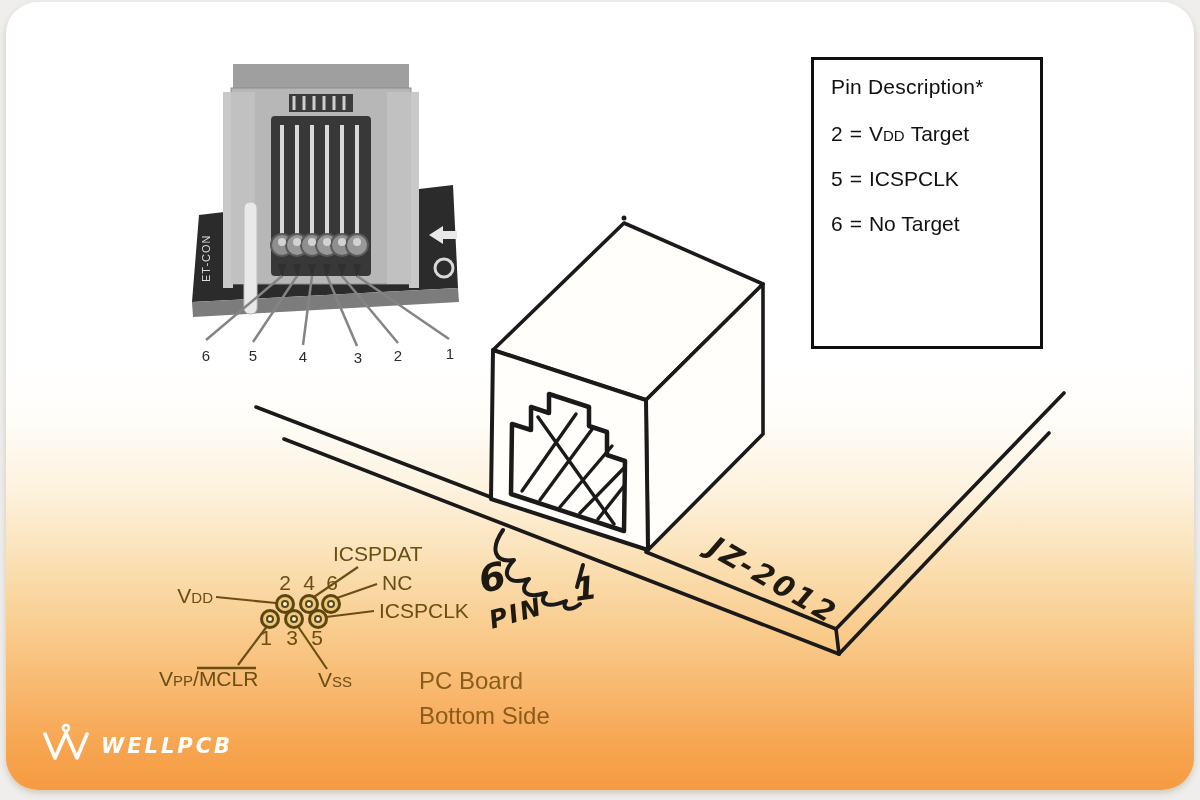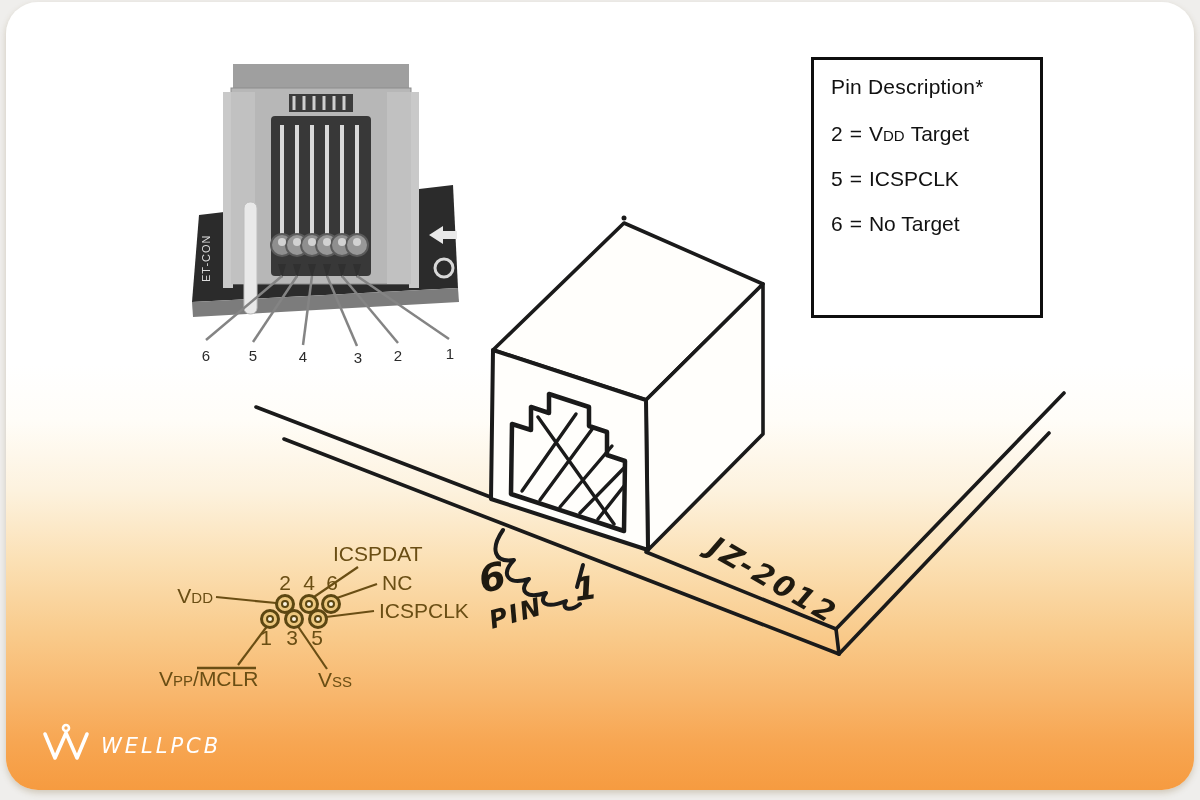--- a/index.html
+++ b/index.html
@@ -12,42 +12,42 @@
     position:absolute;left:6px;top:2px;width:1188px;height:788px;
     border-radius:32px;
     background:linear-gradient(180deg,
       #ffffff 0%, #ffffff 46%, #fffdf8 53%, #fdf2de 62%,
       #fbe0b4 71%, #f9cb8c 80%, #f8b66c 88%, #f7a652 94%, #f69b40 100%);
     box-shadow:0 3px 6px rgba(120,90,40,.25);
   }
   svg{position:absolute;overflow:visible;}
   
   .pinbox{
-    position:absolute;left:805px;top:55px;width:232px;height:261px;
+    position:absolute;left:805px;top:55px;width:232px;height:292px;
     box-sizing:border-box;background:#fff;border:3px solid #0e0e0e;
     padding:15px 0 0 17px;color:#111;font-size:21px;z-index:5;
   }
   .pd-title{letter-spacing:.2px;}
   .pd-row{margin-top:24px;line-height:1;white-space:nowrap;}
   .pd-eq{margin:0 7px;}
   .pd-sub{font-size:15px;}
   .pd-rest{margin-left:6px;text-align:right;}
   .pd-over{display:inline-block;border-top:2.5px solid #111;padding-top:1px;line-height:1;}
   
   .caption{
     position:absolute;left:413px;top:661px;color:#8a5c1b;
     font-size:24px;line-height:35px;z-index:4;
   }
   
   .logo{
     position:absolute;left:33px;top:719px;display:flex;align-items:center;z-index:6;
   }
   .logo-text{
     color:#fff;font-family:"DejaVu Sans", sans-serif;
-    font-weight:normal;font-style:italic;font-size:21px;letter-spacing:3px;
+    font-weight:bold;font-style:italic;font-size:21px;letter-spacing:3px;
     margin-left:8px;margin-top:6px;
   }
   .sig-font{font-family:"DejaVu Sans", sans-serif;font-weight:bold;}
 </style>
 </head>
 <body>
 
 <div class="card">
 
   <svg style="left:180px;top:28px;" width="290" height="340" viewBox="0 0 290 340">
@@ -238,20 +238,24 @@
       <text x="187" y="24">ICSPDAT</text>
       <text x="236" y="53">NC</text>
       <text x="233" y="81">ICSPCLK</text>
       <text x="67" y="66" text-anchor="end"><tspan>V</tspan><tspan font-size="15">DD</tspan></text>
       <text x="13" y="149"><tspan>V</tspan><tspan font-size="15">PP</tspan><tspan>/</tspan><tspan>MCLR</tspan></text>
       <line x1="51" y1="131" x2="110" y2="131" stroke="#6a4e14" stroke-width="2.4"></line>
       <text x="172" y="150"><tspan>V</tspan><tspan font-size="15">SS</tspan></text>
     </g>
   </svg>
 
+  <div class="caption">
+    <div>PC Board</div>
+    <div>Bottom Side</div>
+  </div>
 
   <div class="logo">
     <svg width="54" height="44" viewBox="0 0 54 44" style="position:static;">
       <g stroke="#ffffff" stroke-width="3.6" fill="none" stroke-linecap="round" stroke-linejoin="round">
         <path d="M6,13 L16,37 L27,12 L38,37 L48,13"></path>
         <circle cx="27" cy="7" r="3" stroke-width="2.6"></circle>
       </g>
     </svg>
     <span class="logo-text">WELLPCB</span>
   </div>

